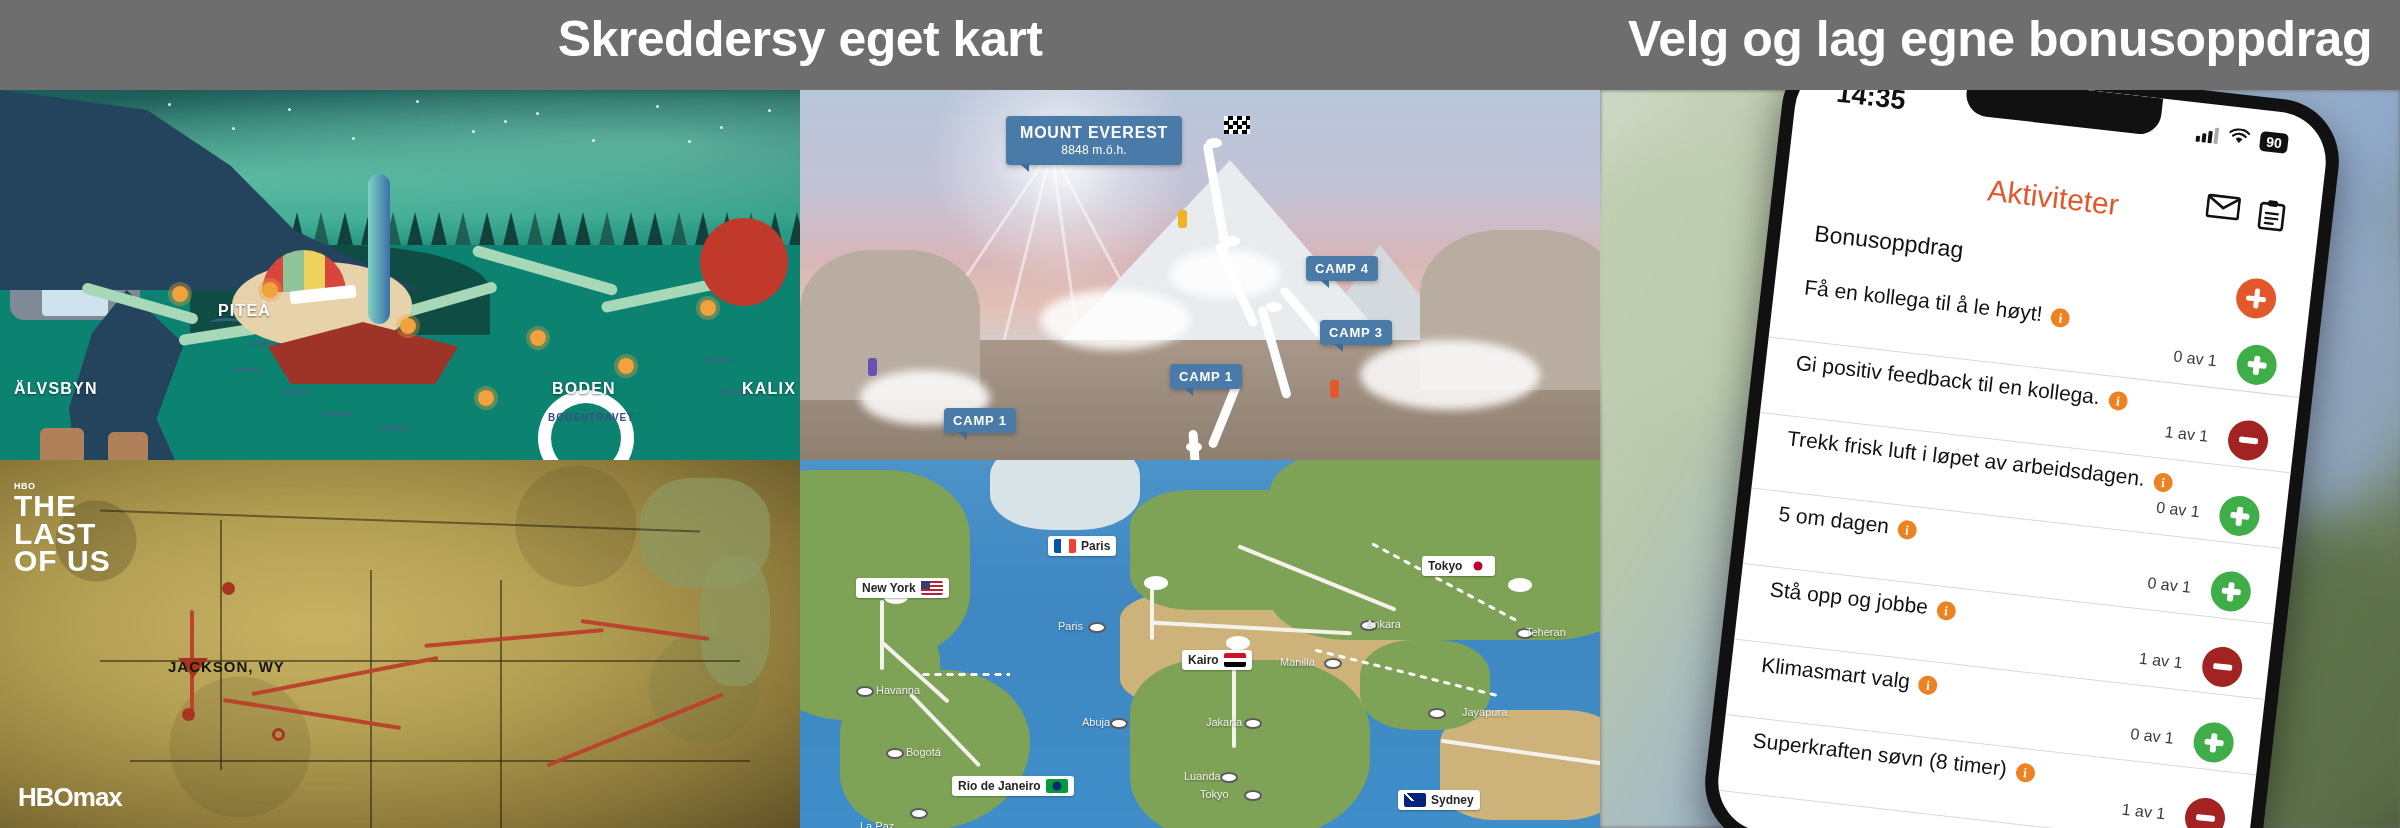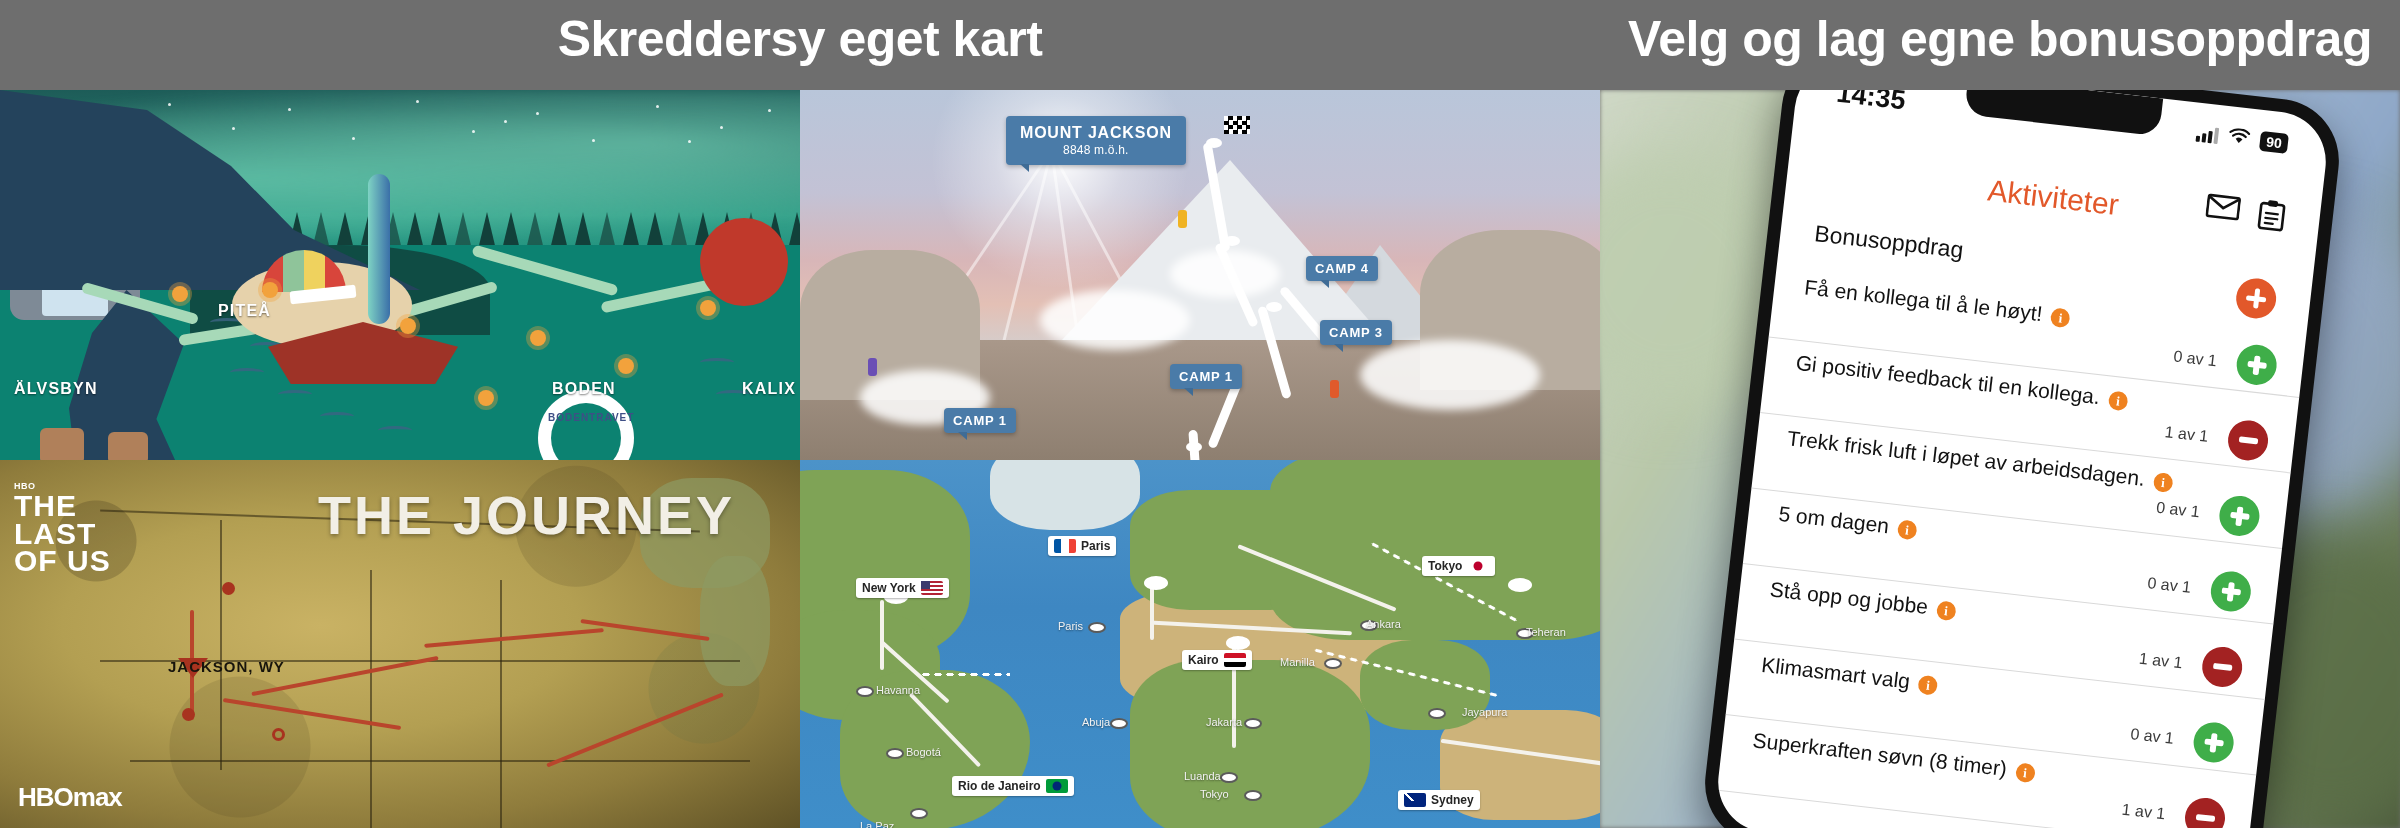--- a/index.html
+++ b/index.html
@@ -344,21 +344,21 @@
     <div class="ev-route" style="left:500px;top:190px;width:9px;height:70px;transform:rotate(-40deg)"></div>
 
     <span class="ev-node" style="left:406px;top:48px"></span>
     <span class="ev-node" style="left:424px;top:146px"></span>
     <span class="ev-node" style="left:466px;top:212px"></span>
     <span class="ev-node" style="left:418px;top:286px"></span>
     <span class="ev-node" style="left:386px;top:352px"></span>
     <span class="flag-chk" style="left:424px;top:26px"></span>
 
     <div class="tag big" style="left:206px;top:26px">
-      <span>MOUNT JACKSON</span>
+      <span>MOUNT EVEREST</span>
       <span class="sub">8848 m.ö.h.</span>
     </div>
     <div class="tag" style="left:506px;top:166px">CAMP 4</div>
     <div class="tag" style="left:520px;top:230px">CAMP 3</div>
     <div class="tag" style="left:370px;top:274px">CAMP 1</div>
     <div class="tag" style="left:144px;top:318px">CAMP 1</div>
 
     <span class="climber" style="left:378px;top:120px;background:#f0b323"></span>
     <span class="climber" style="left:530px;top:290px;background:#e05a2b"></span>
     <span class="climber" style="left:68px;top:268px;background:#6a4fb5"></span>
@@ -378,21 +378,20 @@
     <div class="stateline" style="left:370px;top:110px;width:2px;height:260px;"></div>
     <div class="stateline" style="left:500px;top:120px;width:2px;height:250px;"></div>
 
     <div class="tl-logo" style="left:14px;top:22px">
       <span class="hbo">HBO</span>
       <span class="l1">THE</span>
       <span class="l2">LAST</span>
       <span class="l3">OF US</span>
     </div>
 
-    <div class="tl-title" style="left:318px;top:24px">THE JOURNEY</div>
 
     <div class="tl-route" style="left:222px;top:252px;width:180px;transform:rotate(9deg)"></div>
     <div class="tl-route" style="left:250px;top:214px;width:190px;transform:rotate(-11deg)"></div>
     <div class="tl-route" style="left:424px;top:176px;width:180px;transform:rotate(-5deg)"></div>
     <div class="tl-route" style="left:580px;top:168px;width:130px;transform:rotate(8deg)"></div>
     <div class="tl-route" style="left:540px;top:268px;width:190px;transform:rotate(-22deg)"></div>
     <div class="tl-route" style="left:190px;top:150px;width:4px;height:110px"></div>
 
     <span class="tl-dot" style="left:182px;top:248px"></span>
     <span class="tl-dot hollow" style="left:272px;top:268px"></span>

